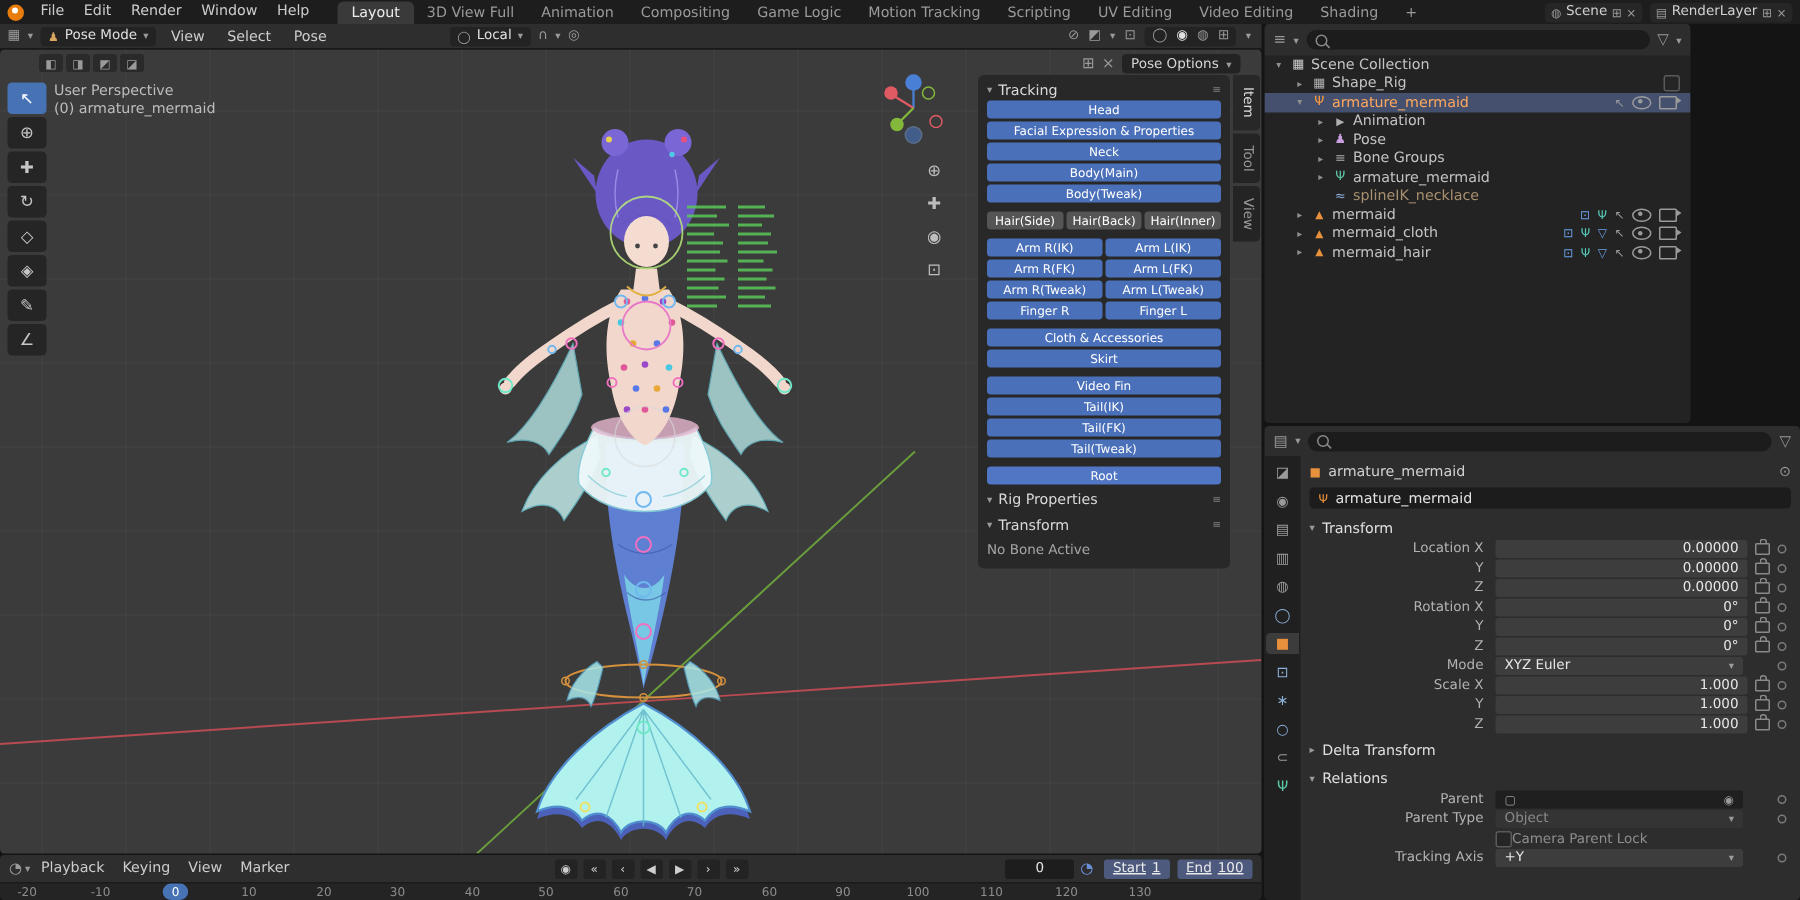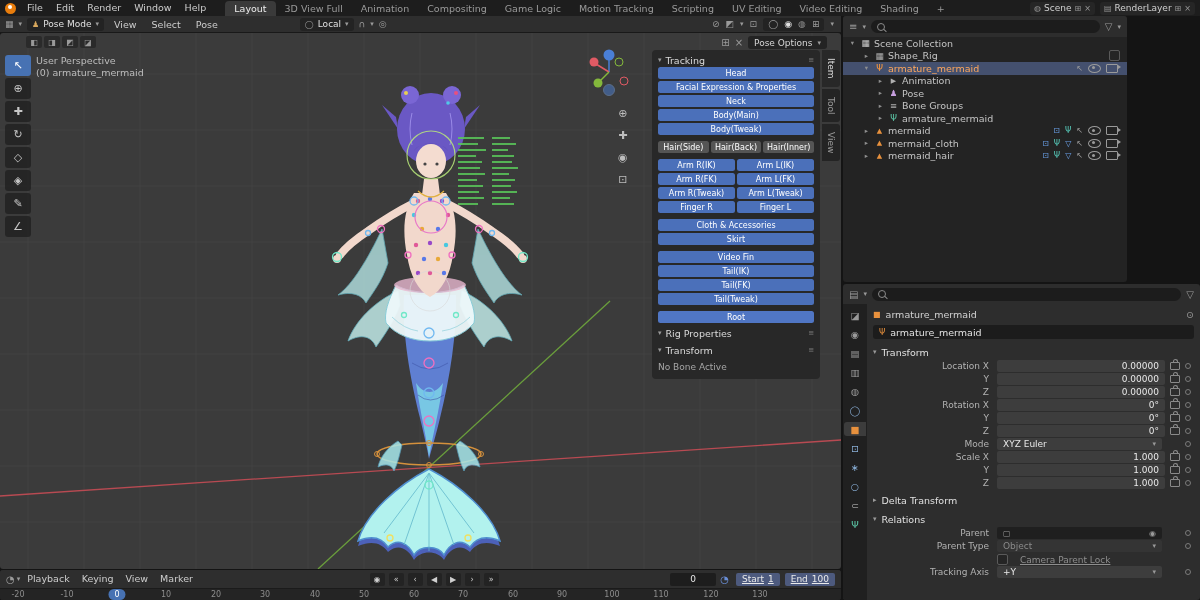--- a/index.html
+++ b/index.html
@@ -113,21 +113,21 @@
   .plabel{width:116px;text-align:right;padding-right:8px;color:#b2b2b2;font-size:9px;flex:none;white-space:nowrap;}
   .pfield{flex:1;background:#3d3d3d;height:12px;border-radius:2px;display:flex;align-items:center;justify-content:flex-end;padding:0 6px;color:#e8e8e8;font-size:9px;min-width:0;}
   .pfield.left{justify-content:flex-start;}
   .pfield.dd{justify-content:space-between;}
   .pfield.disabled{color:#8a8a8a;background:#343434;}
   .pfield.empty{background:#1f1f1f;justify-content:space-between;}
   .lock{width:8px;height:6px;border:1px solid #8a8a8a;border-radius:1px;position:relative;margin-left:5px;flex:none;}
   .lock::before{content:"";position:absolute;top:-4px;left:1.5px;width:3px;height:3px;border:1px solid #8a8a8a;border-bottom:none;border-radius:3px 3px 0 0;}
   .deco{width:4px;height:4px;border:1px solid #7a7a7a;border-radius:50%;margin-left:5px;flex:none;}
   .spacer-lock{width:13px;flex:none;margin-left:5px;}
-  .chk-row{display:flex;align-items:center;gap:12px;height:13px;margin-left:124px;color:#8e8e8e;font-size:9px;text-decoration:underline;}
+  .chk-row{display:flex;align-items:center;gap:0;height:13px;margin-left:124px;color:#8e8e8e;font-size:9px;}
 </style>
 </head>
 <body>
 
 <div class="app">
 
   <div class="topbar">
     <span class="logo"></span>
     <span class="menu">File</span>
     <span class="menu">Edit</span>
@@ -576,20 +576,25 @@
     <div class="ol-row d2">
       <span class="exp gi" data-glyph="▸"></span>
       <span class="ol-icon gi" data-glyph="≡" style="color:#b0b0b0;"></span>
       <span class="ol-label">Bone Groups</span>
     </div>
     <div class="ol-row d2">
       <span class="exp gi" data-glyph="▸"></span>
       <span class="ol-icon gi" data-glyph="Ψ" style="color:#5cc8a8;"></span>
       <span class="ol-label">armature_mermaid</span>
     </div>
+    <div class="ol-row d2">
+      <span class="exp"></span>
+      <span class="ol-icon gi" data-glyph="≈" style="color:#90b0e0;"></span>
+      <span class="ol-label" style="color:#a89070;">splineIK_necklace</span>
+    </div>
     <div class="ol-row d1">
       <span class="exp gi" data-glyph="▸"></span>
       <span class="ol-icon gi" data-glyph="▲" style="color:#e8913d;font-size:7px;"></span>
       <span class="ol-label">mermaid</span>
       <span class="ol-right">
         <span class="badge gi" data-glyph="⊡" style="color:#6aa0e8;"></span>
         <span class="badge gi" data-glyph="Ψ" style="color:#56c8b8;"></span>
         <span class="gi" data-glyph="↖" style="font-size:8px;"></span>
         <span class="ic-eye"></span>
         <span class="ic-cam"></span>

